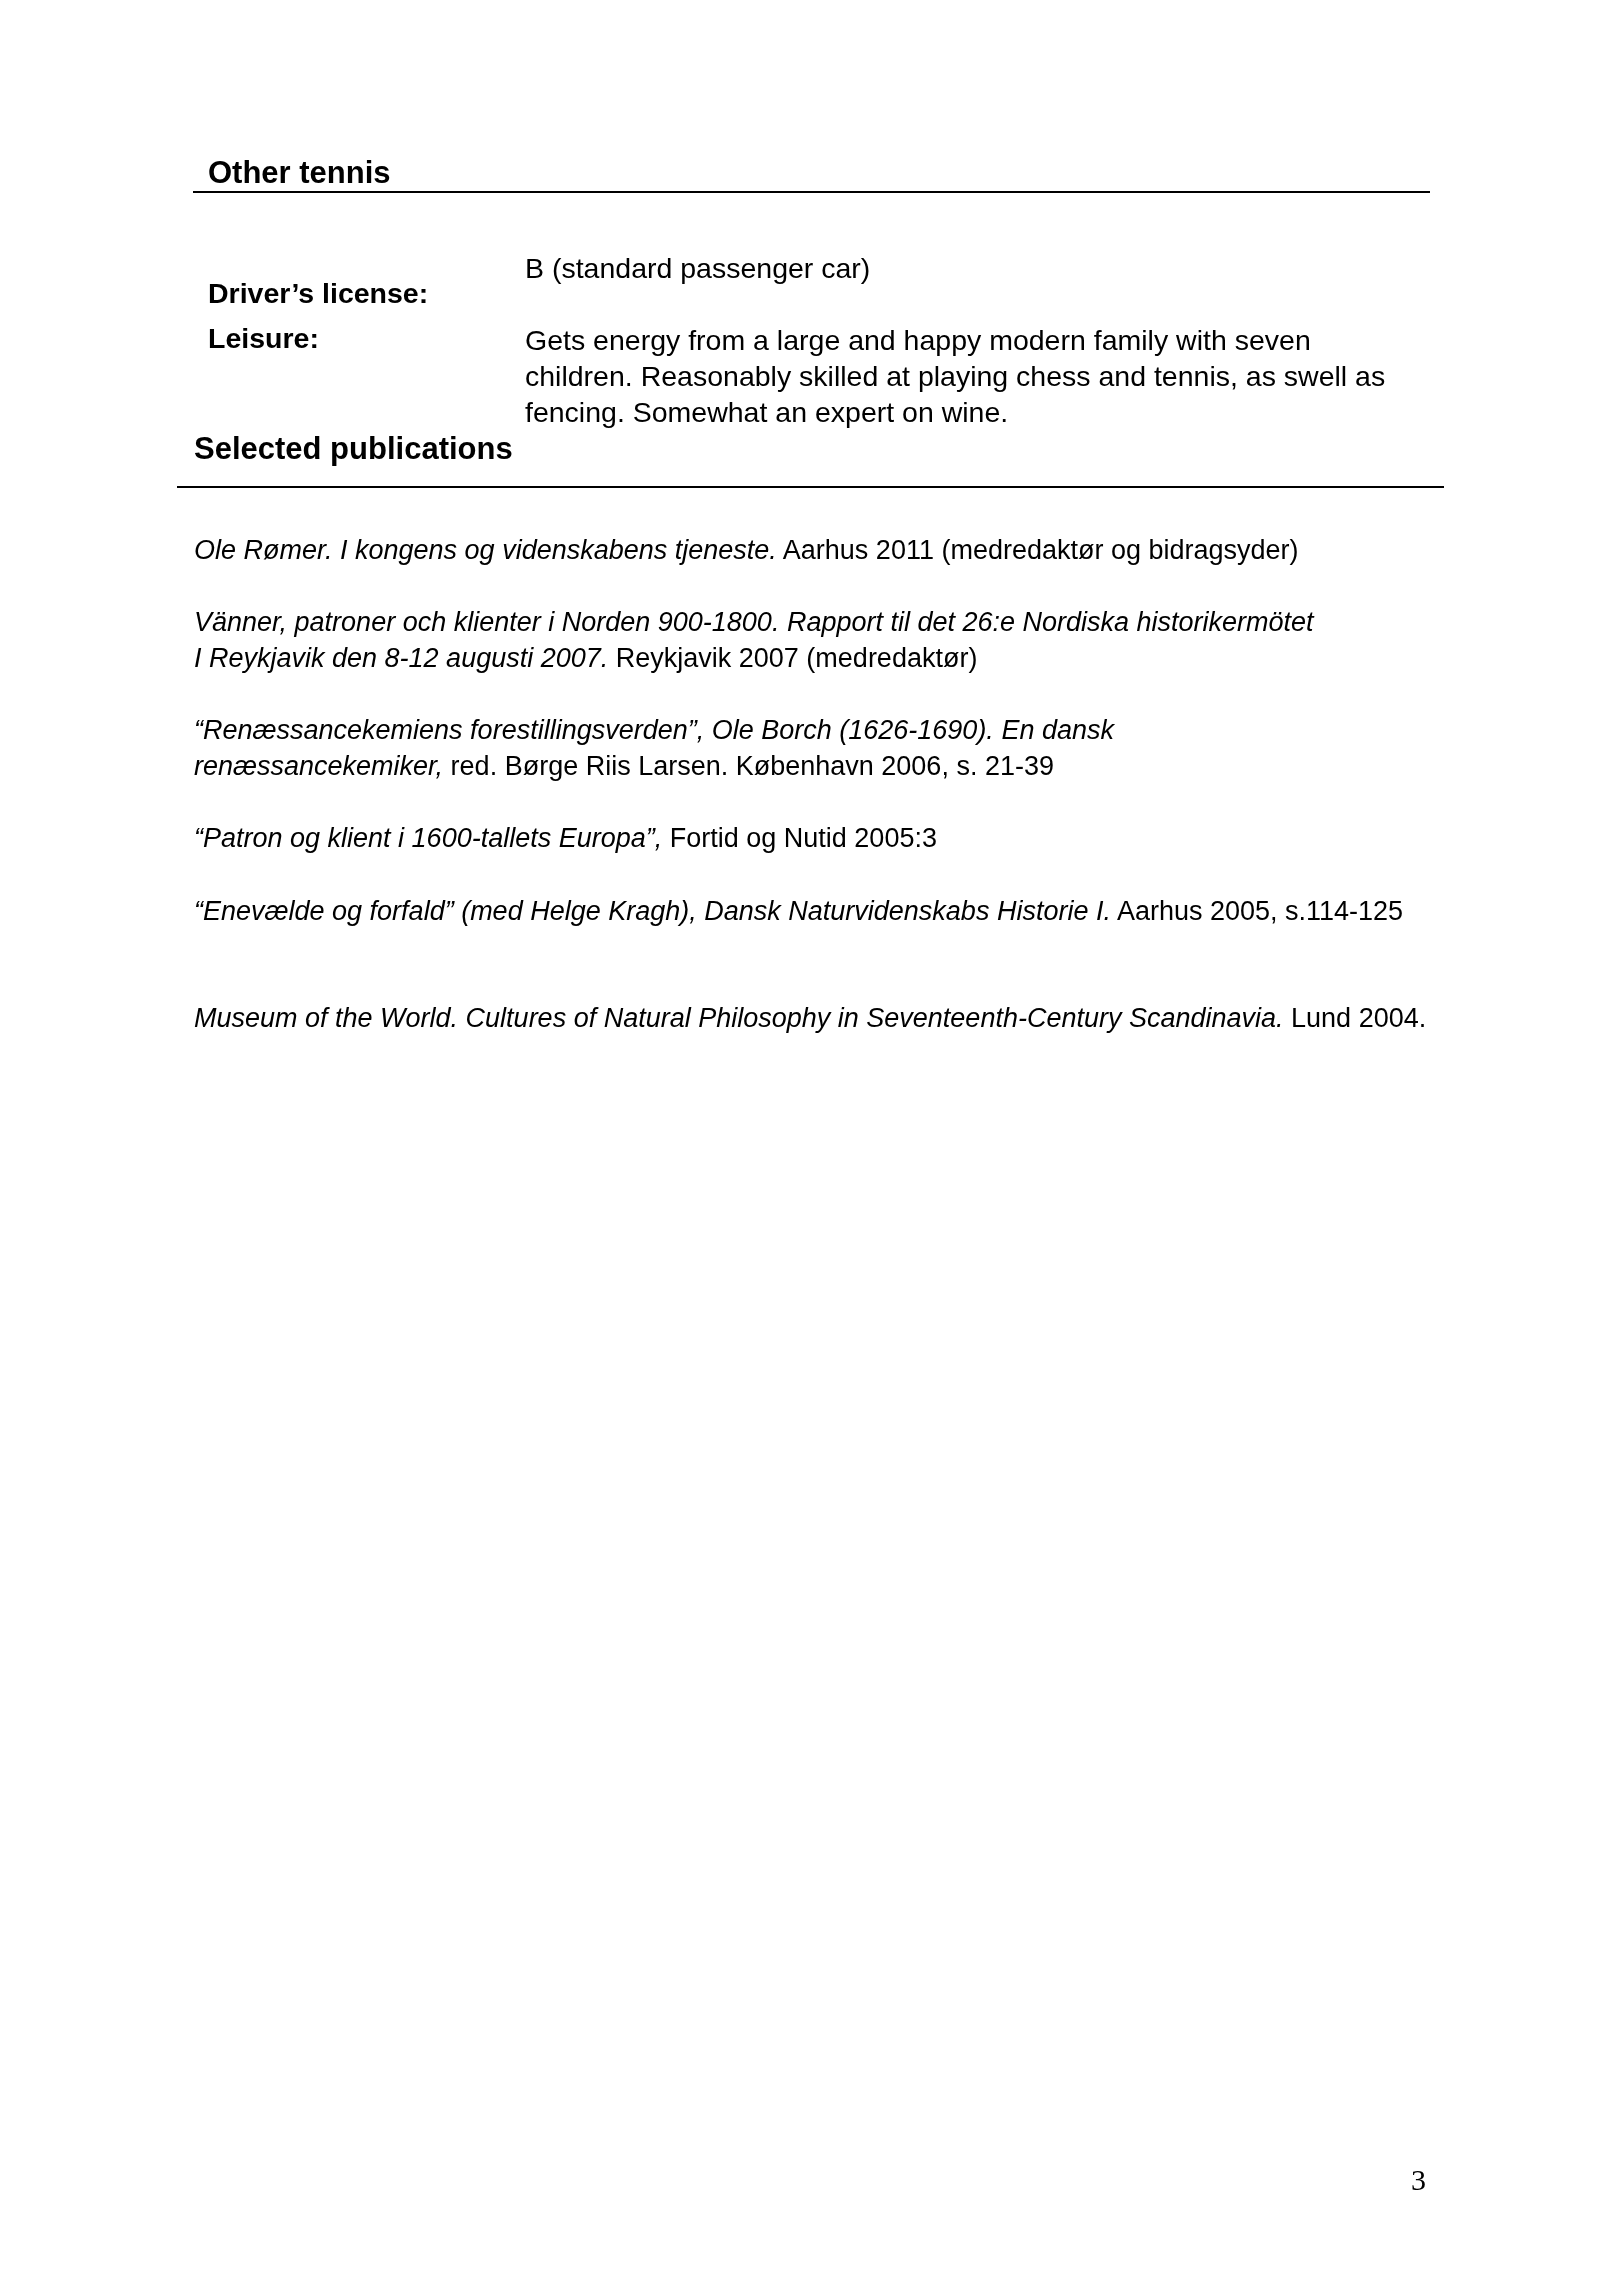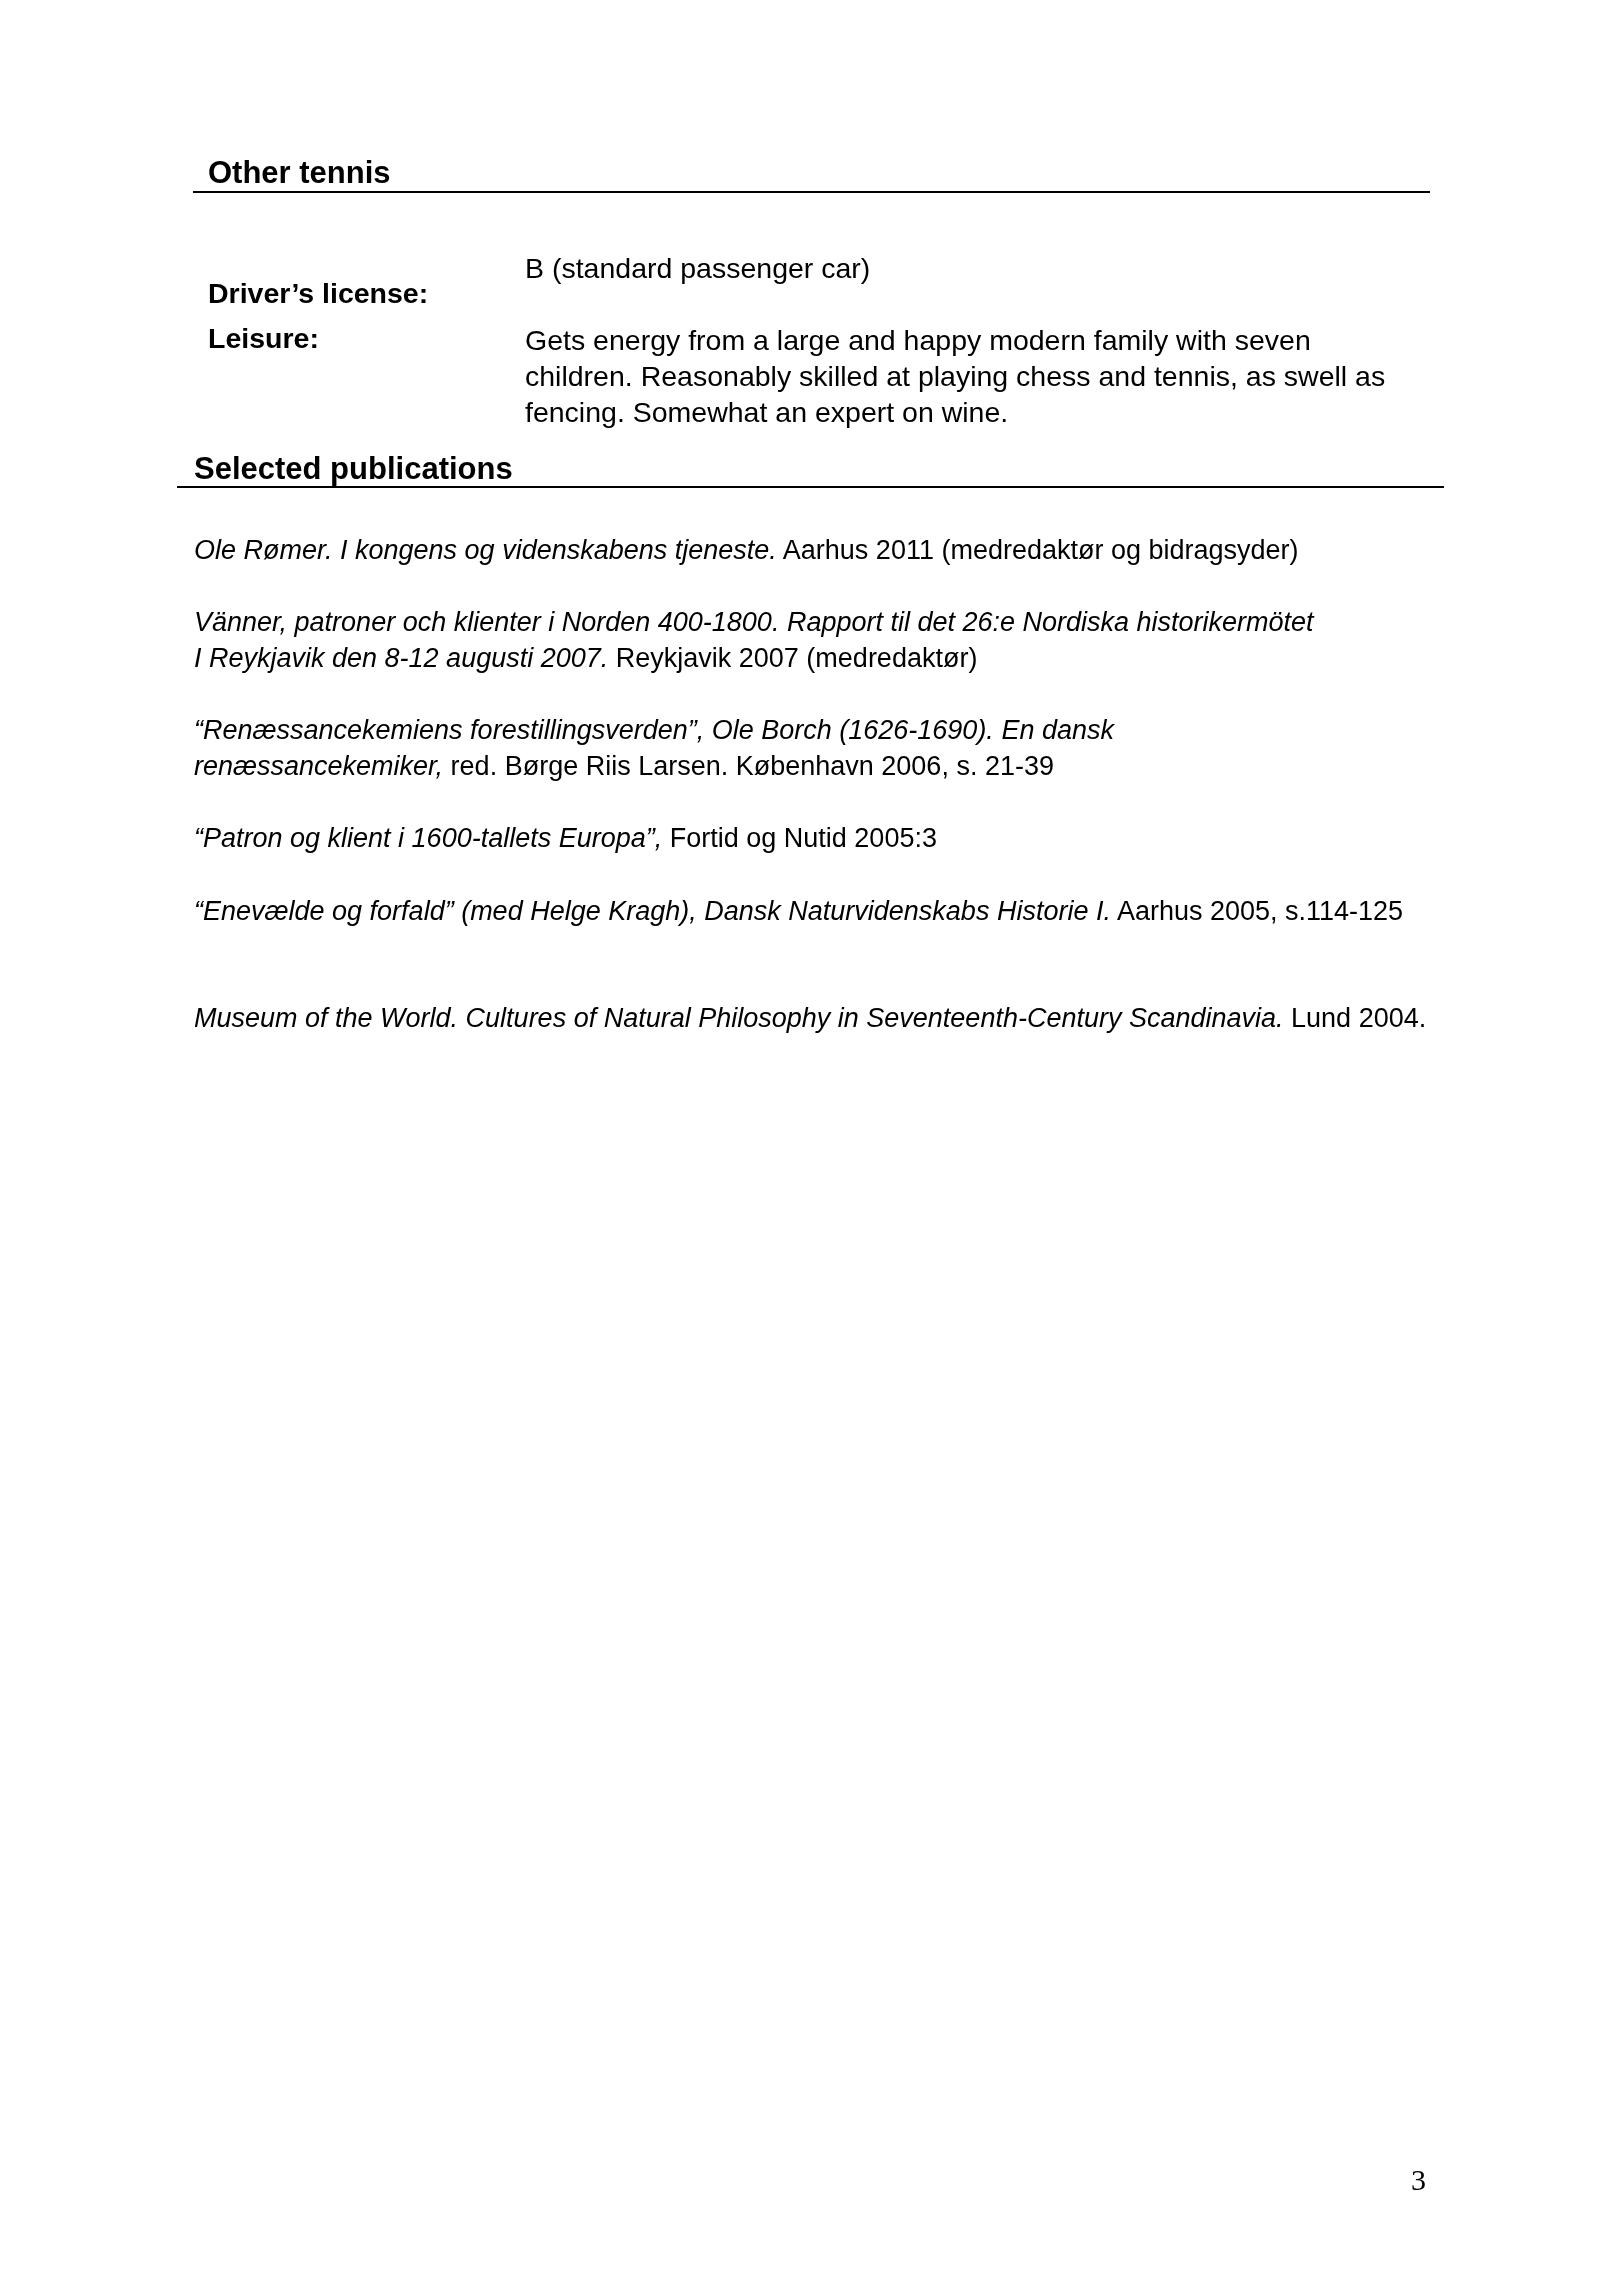--- a/index.html
+++ b/index.html
@@ -69,26 +69,26 @@
 
 <div class="abs section-title" style="left:208px; top:155px;">Other tennis</div>
 <div class="rule" style="left:193px; top:191px; width:1237px;"></div>
 
 <div class="abs skill-label" style="left:208px; top:231px;margin-top:44px;">Driver’s license:</div>
 <div class="abs skill-value" style="left:525px; top:232px;">B (standard passenger car)</div>
 
 <div class="abs skill-label" style="left:208px; top:303px;margin-top:17px;">Leisure:</div>
 <div class="abs skill-value" style="left:525px; top:304px; width:896px;">Gets energy from a large and happy modern family with seven children. Reasonably skilled at playing chess and tennis, as swell as fencing. Somewhat an expert on wine.</div>
 
-<div class="abs section-title" style="left:194px; top:451px;text-align:center;">Selected publications</div>
+<div class="abs section-title" style="left:194px; top:431px;text-align:center;">Selected publications</div>
 <div class="rule" style="left:177px; top:486px; width:1267px;"></div>
 
 <div class="pub" style="top:532px;"><i>Ole Rømer. I kongens og videnskabens tjeneste.</i><span> Aarhus 2011 (medredaktør og bidragsyder)</span></div>
 
-<div class="pub" style="top:604px; width:1126px;"><i>Vänner, patroner och klienter i Norden 400-1800. Rapport til det 26:e Nordiska historikermötet I Reykjavik den 8-12 augusti 2007.</i><span> Reykjavik 2007 (medredaktør)</span></div>
+<div class="pub" style="top:604px; width:1126px;"><i>Vänner, patroner och klienter i Norden 900-1800. Rapport til det 26:e Nordiska historikermötet I Reykjavik den 8-12 augusti 2007.</i><span> Reykjavik 2007 (medredaktør)</span></div>
 
 <div class="pub" style="top:712px; width:1086px;"><i>“Renæssancekemiens forestillingsverden”, Ole Borch (1626-1690). En dansk renæssancekemiker,</i><span> red. Børge Riis Larsen. København 2006, s. 21-39</span></div>
 
 <div class="pub" style="top:820px;"><i>“Patron og klient i 1600-tallets Europa”,</i><span> Fortid og Nutid 2005:3</span></div>
 
 <div class="pub" style="top:893px; width:1237px;"><i>“Enevælde og forfald” (med Helge Kragh), Dansk Naturvidenskabs Historie I.</i><span> Aarhus 2005, s.114-125</span></div>
 
 <div class="pub" style="top:1000px; width:1244px;"><i>Museum of the World. Cultures of Natural Philosophy in Seventeenth-Century Scandinavia.</i><span> Lund 2004.</span></div>
 
 <div class="abs page-number" style="left:1411px; top:2164px;">3</div>

